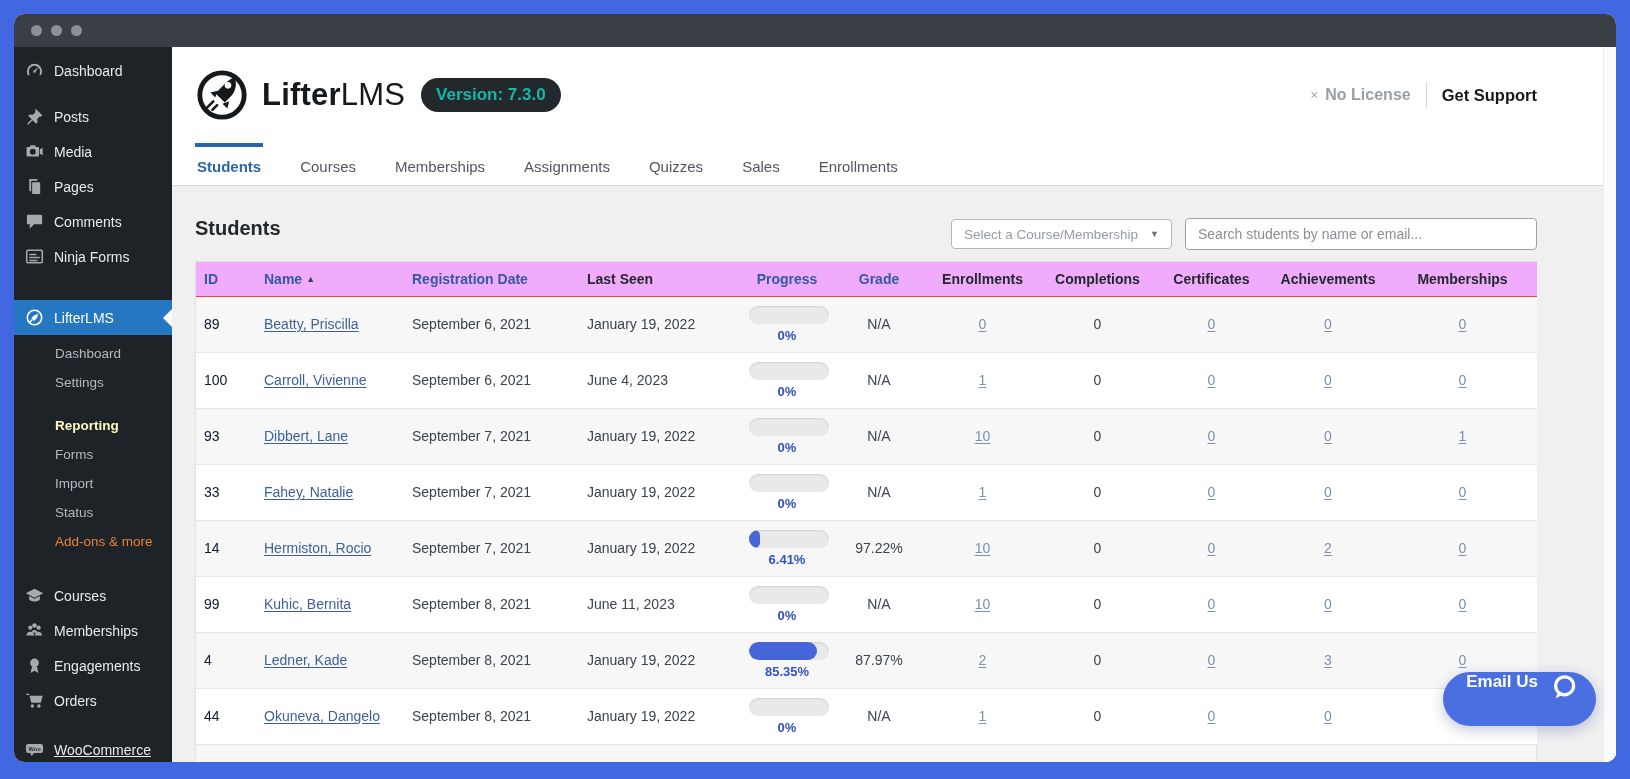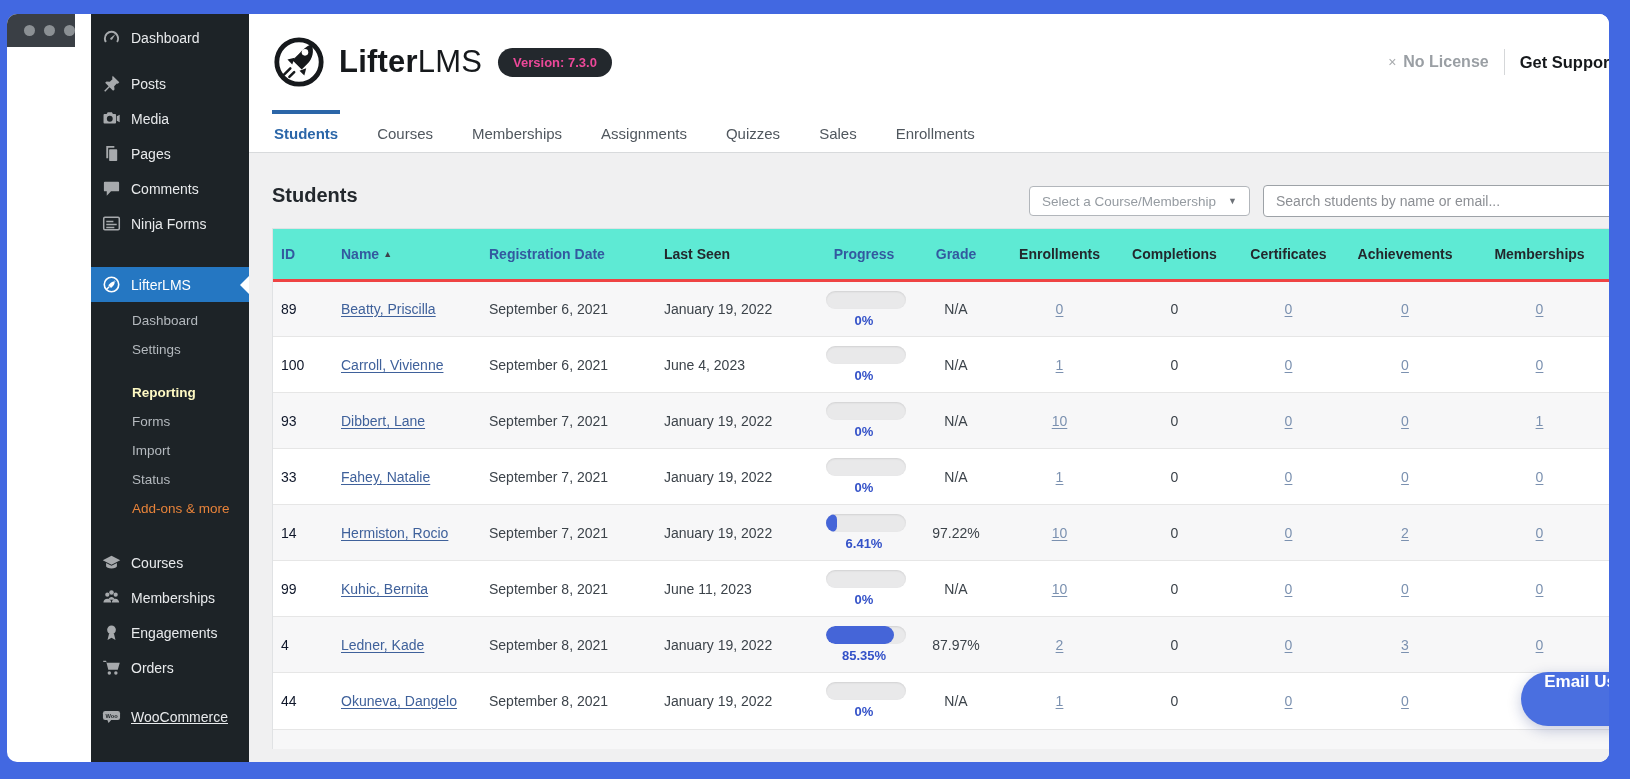--- a/index.html
+++ b/index.html
@@ -1,19 +1,19 @@
 <!DOCTYPE html>
 <html><head>
 <meta charset="utf-8">
 <style>
   * { margin:0; padding:0; box-sizing:border-box; }
   html,body { width:1630px; height:779px; font-family:"Liberation Sans", sans-serif; }
   .frame { position:relative; width:1630px; height:779px; background:#4268e1; overflow:hidden; }
-  .window { position:absolute; left:7px; top:14px; width:1602px; height:748px; border-radius:10px;
-            overflow:hidden; background:#fff; display:flex; flex-direction:row;gap:16px; }
+  .window { position:absolute; left:14px; top:14px; width:1602px; height:748px; border-radius:10px;
+            overflow:hidden; background:#fff; display:flex; flex-direction:column; }
   
   .titlebar { height:33px; flex:none; background:#3a3f45; display:flex; align-items:center; padding-left:17px; gap:9px; }
   .dot { width:11px; height:11px; border-radius:50%; background:#8b9094; }
   
   .body { flex:1; display:flex; min-height:0; position:relative; }
   
   .sidebar { width:158px; flex:none; background:#1d2327; color:#e8eaec; overflow:hidden; padding-top:6px; font-size:14px; }
   .s-item { position:relative; display:flex; align-items:center; gap:10px; height:35px; padding:0 8px 0 11px; cursor:pointer; color:#e8eaec; }
   .s-item .s-ico { width:19px; height:19px; flex:none; color:#a7aaad; display:flex; align-items:center; }
   .s-item .s-ico svg { width:19px; height:19px; fill:currentColor; }
@@ -26,21 +26,21 @@
   .submenu { padding:4px 0 2px 0; }
   .sub-item { height:29px; line-height:29px; padding-left:41px; font-size:13.5px; color:#b4b9be; cursor:pointer; }
   .sub-item.current { color:#fef9c3; font-weight:700;margin-top:14px; }
   .sub-item.highlight { color:#e8833a; }
   
   .content { flex:1; min-width:0; display:flex; flex-direction:column; background:#fff; }
   .masthead { height:96px; flex:none; display:flex; align-items:center; padding:0 79px 0 23px; background:#fff; }
   .logo-mark { width:54px; height:54px; flex:none; }
   .brand { margin-left:13px; font-size:31px; color:#16191c; letter-spacing:.2px; }
   .brand b { font-weight:800; } .brand span { font-weight:300;text-align:right; }
-  .version-badge { margin-left:16px; background:#23282d; color:#ec4899; font-size:13px; font-weight:700;
+  .version-badge { margin-left:16px; background:#23282d; color:#14b8a6; font-size:17px; font-weight:700;
                    padding:7px 15px; border-radius:17px; }
   .mast-right { margin-left:auto; display:flex; align-items:center; gap:15px; }
   .no-license { display:flex; align-items:center; gap:7px; color:#9a9fa4; font-weight:700; font-size:16px; cursor:pointer; }
   .no-license .x { font-size:14px; color:#a7aaad; font-weight:400; }
   .v-div { width:1px; height:26px; background:#d5d7d9; }
   .get-support { color:#16191c; font-weight:700; font-size:16.5px; cursor:pointer; }
   
   .tabs { height:43px; flex:none; border-bottom:1px solid #d8dadc; padding:0 23px; display:flex; gap:35px; background:#fff; }
   .tab { display:flex; align-items:center; font-size:15px; color:#50575e; border-top:4px solid transparent; padding:0 2px; cursor:pointer; }
   .tab.active { color:#2b66a8; font-weight:700; border-top-color:#2b66a8; }
@@ -52,21 +52,21 @@
   .select-box { height:30px; background:#fff; border:1px solid #b2b6bb; border-radius:4px; display:flex; align-items:center;
                 gap:12px; padding:0 12px; font-size:13.5px; color:#959ba1; cursor:pointer; }
   .select-box .caret { font-size:9px; color:#6c7177; }
   .search-input { width:352px; height:32px; background:#fff; border:1px solid #9da2a7; border-radius:4px;
                   font-size:14px; padding:0 12px; color:#3c434a; font-family:"Liberation Sans", sans-serif; outline:none; }
   .search-input::placeholder { color:#8c8f94; }
   
   .table-card { background:#fff; border:1px solid #e0e2e4; border-bottom:none; }
   table { width:100%; border-collapse:collapse; table-layout:fixed; }
   th, td { font-size:14px; }
-  thead th { height:34px; padding:17px 8px; font-weight:700; color:#23282d; background:#5eead4; border-bottom:3px solid #ef4444; }
+  thead th { height:34px; padding:0 8px; font-weight:700; color:#23282d; background:#f0abfc; border-bottom:1px solid #ef4444; }
   thead th.is-link { color:#33599f; cursor:pointer; }
   .sort-arrow { font-size:9px; color:#3c434a; margin-left:4px; vertical-align:2px; }
   tbody tr { height:56px; background:#fff; }
   tbody tr:nth-child(odd) { background:#f7f7f8; }
   tbody td { padding:4px 8px; color:#3c434a; border-top:1px solid #e6e6e6; }
   tbody tr:first-child td { border-top:none; }
   .al { text-align:left; } .ac { text-align:center; }
   td.cell-id { color:#0f172a; }
   a.name-link { color:#3f619b; text-decoration:underline; text-underline-offset:2px; cursor:pointer; }
   a.num-link { color:#7b91b0; text-decoration:underline; text-underline-offset:2px; cursor:pointer; }

